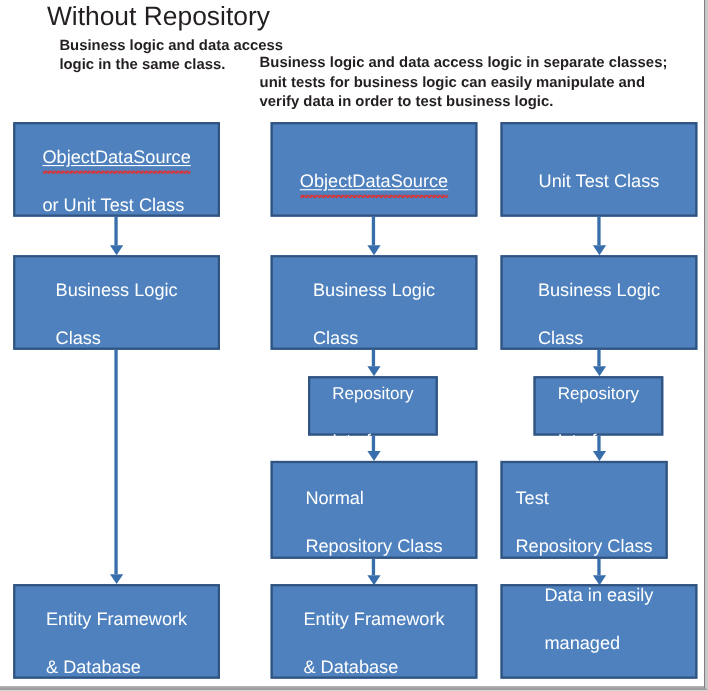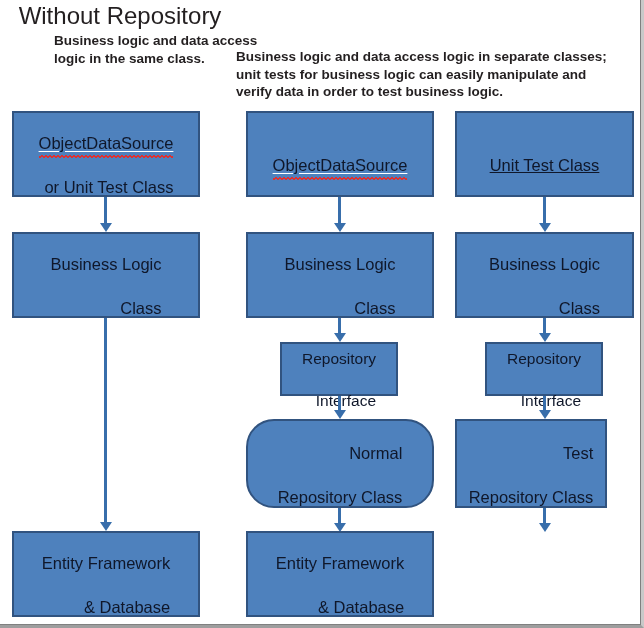--- a/index.html
+++ b/index.html
@@ -60,25 +60,25 @@
     color: #231f20;
     font-weight: 600;
   }
 
   
   .node {
     position: absolute;
     box-sizing: border-box;
     background: #4e81bd;
     border: 2px solid #31537f;
-    color: #0f172a;
+    color: #ffffff;
     display: flex;
     align-items: center;
     justify-content: center;
-    text-align: right;
+    text-align: left;
     font-size: 16.5px;
     line-height: 22px;
     font-weight: 400;
     padding: 2px 4px;
   }
   .node.small {
     font-size: 15.5px;
     line-height: 21px;
     border-width: 2px;
   }
@@ -128,21 +128,21 @@
     border-left: 6px solid transparent;
     border-right: 6px solid transparent;
     border-top: 9px solid #386eab;
   }
 </style>
 </head>
 <body>
 
 <div id="canvas">
 
-  <div class="col-title" style="left:0px; top:2px; width:240px;">Without Repository</div>
+  <div class="col-title" style="left:0px; top:2px; width:240px;padding-left:24px;">Without Repository</div>
   <div class="col-desc" style="left:6px; top:32px; width:230px;margin-left:48px;">Business logic and data access logic in the same class.</div>
 
   <div class="col-desc" style="left:236px; top:32px; width:384px;margin-top:16px;">Business logic and data access logic in separate classes; unit tests for business logic can easily manipulate and verify data in order to test business logic.</div>
 
   <div class="node" style="left:12px; top:111px; width:188px; height:86px;">
     <span class="txt">
       <span class="misspell">ObjectDataSource</span><br>
       <span>or Unit Test Class</span>
     </span>
   </div>
@@ -199,40 +199,40 @@
       <span>Repository</span><br>
       <span>Interface</span>
     </span>
   </div>
 
   <div class="conn" style="left:338px; top:396px; height:23px; width:3px;">
     <div class="stem" style="height:14px;"></div>
     <div class="head" style="top:14px;"></div>
   </div>
 
-  <div class="node" style="left:246px; top:419px; width:188px; height:89px;border-radius:28px;">
+  <div class="node" style="left:246px; top:419px; width:188px; height:89px;">
     <span class="txt">
       <span>Normal</span><br>
       <span>Repository Class</span>
     </span>
   </div>
 
   <div class="conn" style="left:338px; top:508px; height:24px; width:3px;">
     <div class="stem" style="height:15px;"></div>
     <div class="head" style="top:15px;"></div>
   </div>
 
   <div class="node" style="left:246px; top:531px; width:188px; height:86px;">
     <span class="txt">
       <span>Entity Framework</span><br>
       <span>&amp; Database</span>
     </span>
   </div>
 
-  <div class="node" style="left:455px; top:111px; width:179px; height:86px;text-decoration:underline;">
+  <div class="node" style="left:455px; top:111px; width:179px; height:86px;">
     <span class="txt">
       <span>Unit Test Class</span>
     </span>
   </div>
 
   <div class="conn" style="left:543px; top:197px; height:35px; width:3px;">
     <div class="stem" style="height:26px;"></div>
     <div class="head" style="top:26px;"></div>
   </div>
 
@@ -265,16 +265,23 @@
       <span>Test</span><br>
       <span>Repository Class</span>
     </span>
   </div>
 
   <div class="conn" style="left:543px; top:508px; height:24px; width:3px;">
     <div class="stem" style="height:15px;"></div>
     <div class="head" style="top:15px;"></div>
   </div>
 
+  <div class="node" style="left:455px; top:531px; width:179px; height:86px;">
+    <span class="txt">
+      <span>Data in easily</span><br>
+      <span>managed</span><br>
+      <span>collections</span>
+    </span>
+  </div>
 
   <div id="frame"></div>
   <div id="frame-inner"></div>
 </div>
 
 </body></html>

